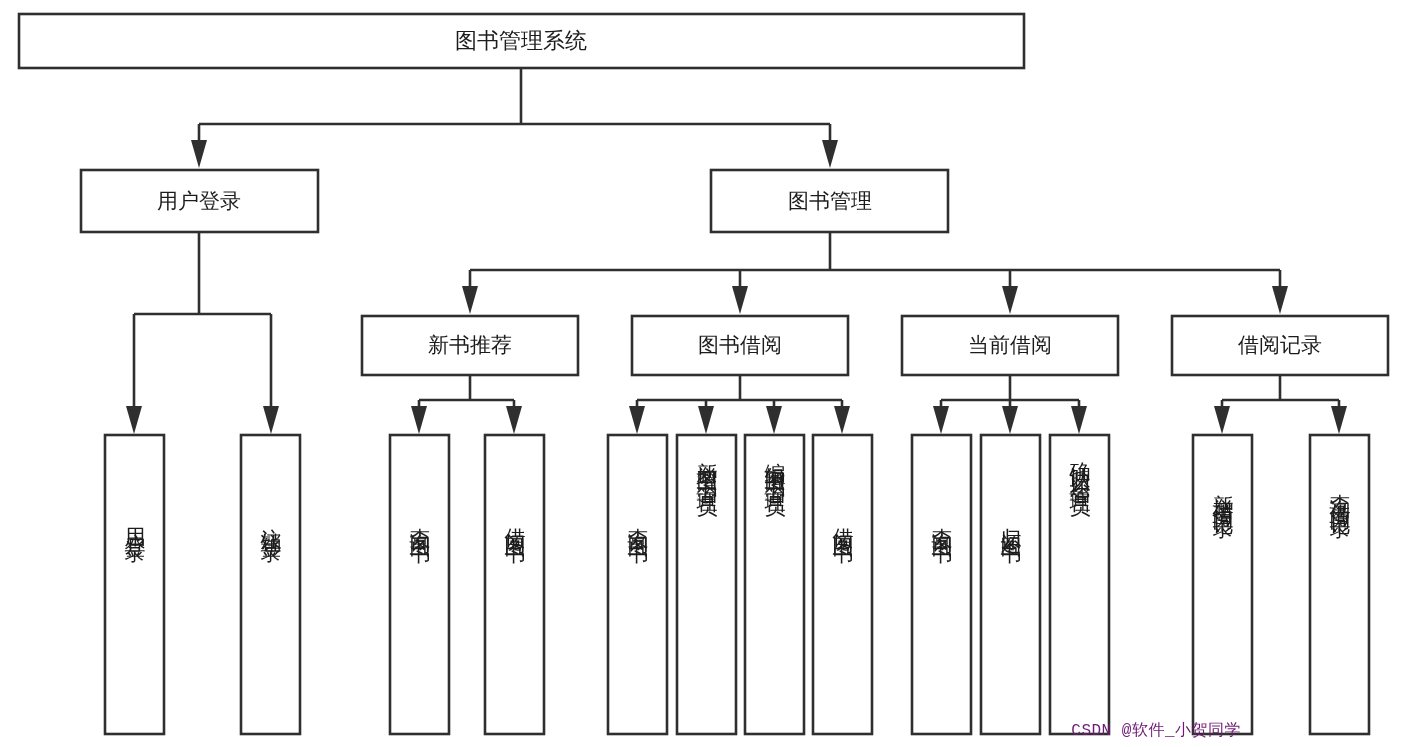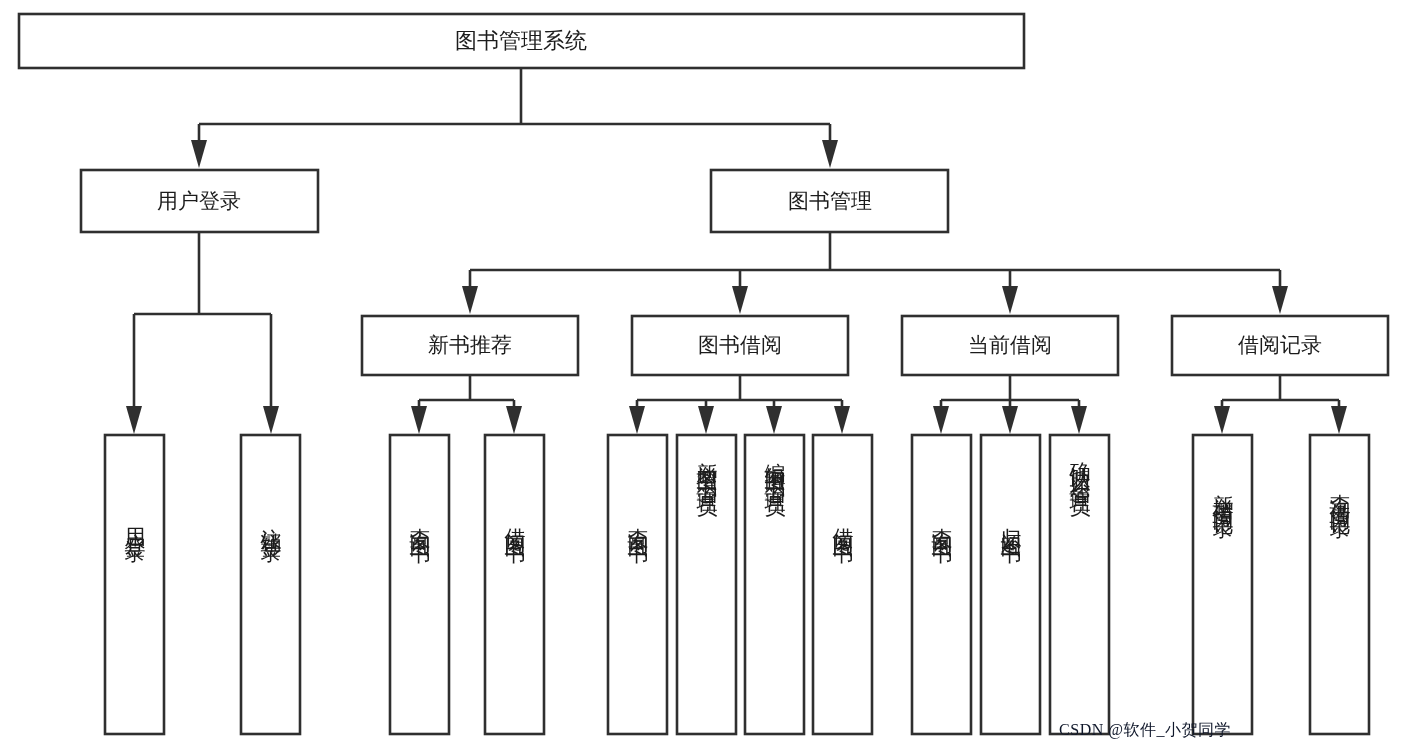--- a/index.html
+++ b/index.html
@@ -72,25 +72,25 @@
     text-orientation: upright;
     font-family: "DejaVu Sans", "Liberation Sans", sans-serif;
     font-size: 21px;
     line-height: 1;
     letter-spacing: 5px;
     color: #1c1c1c;
     white-space: nowrap;
   }
   .watermark {
     position: absolute;
-    right: 22px;
+    right: 12px;
     bottom: 6px;
-    font-family: Liberation Serif, serif;
+    font-family: Liberation Mono, monospace;
     font-size: 16px;
-    color: #0f172a;
+    color: #701a75;
     letter-spacing: 0.5px;
     white-space: nowrap;
   }
 </style>
 </head>
 <body>
 
 <div id="diagram-root">
 
   <svg class="canvas" viewBox="0 0 1405 747" xmlns="http://www.w3.org/2000/svg">

